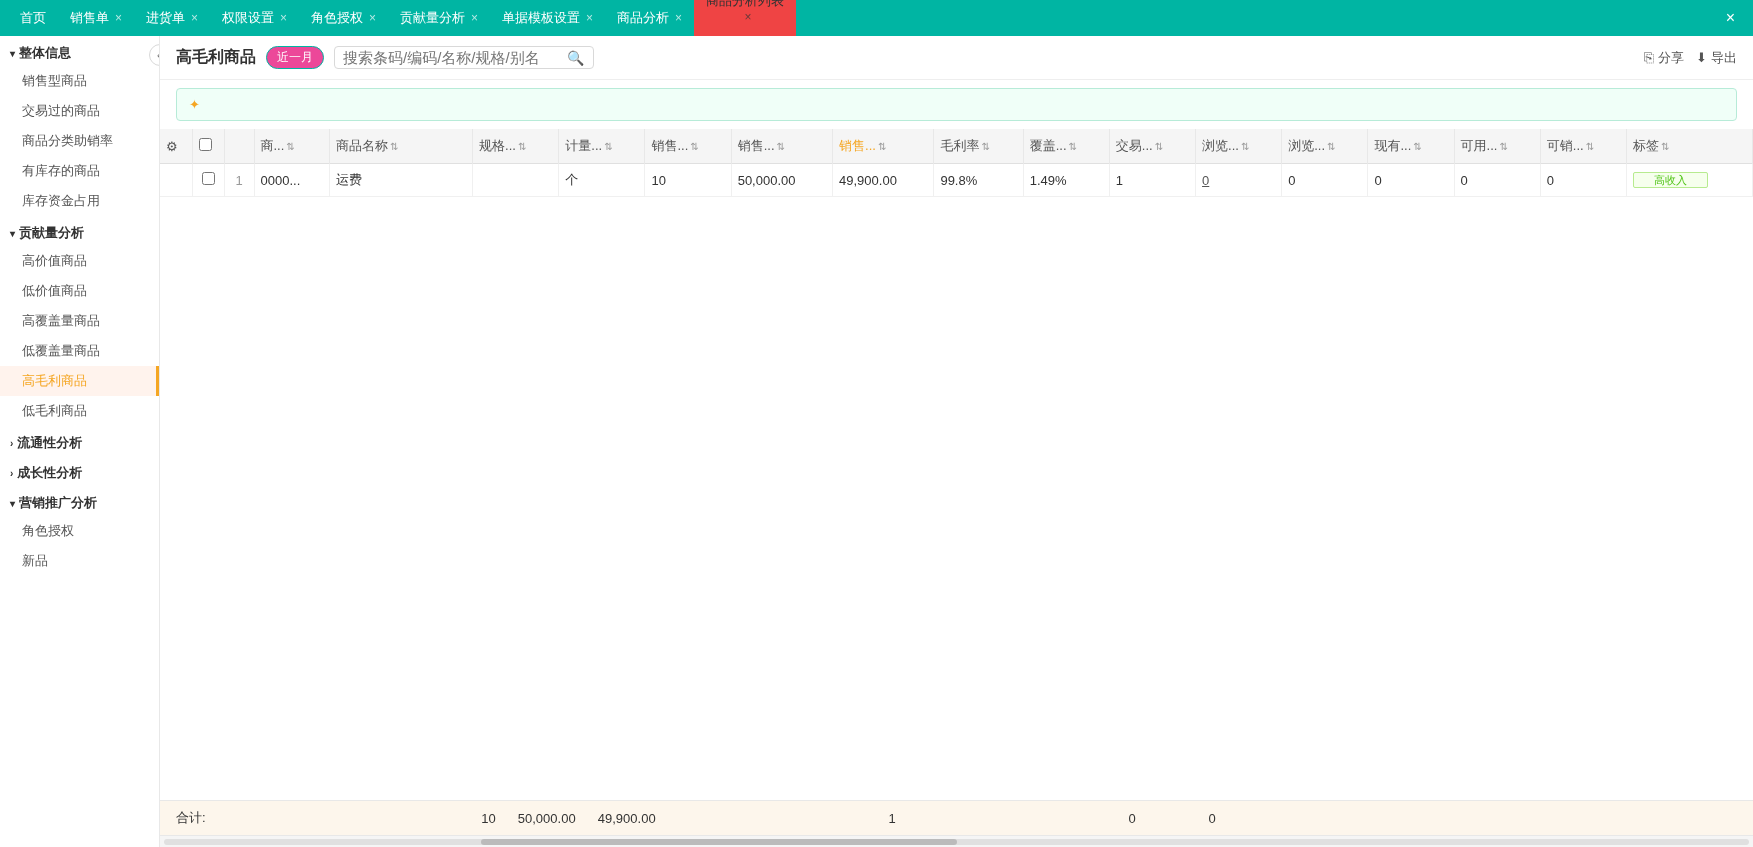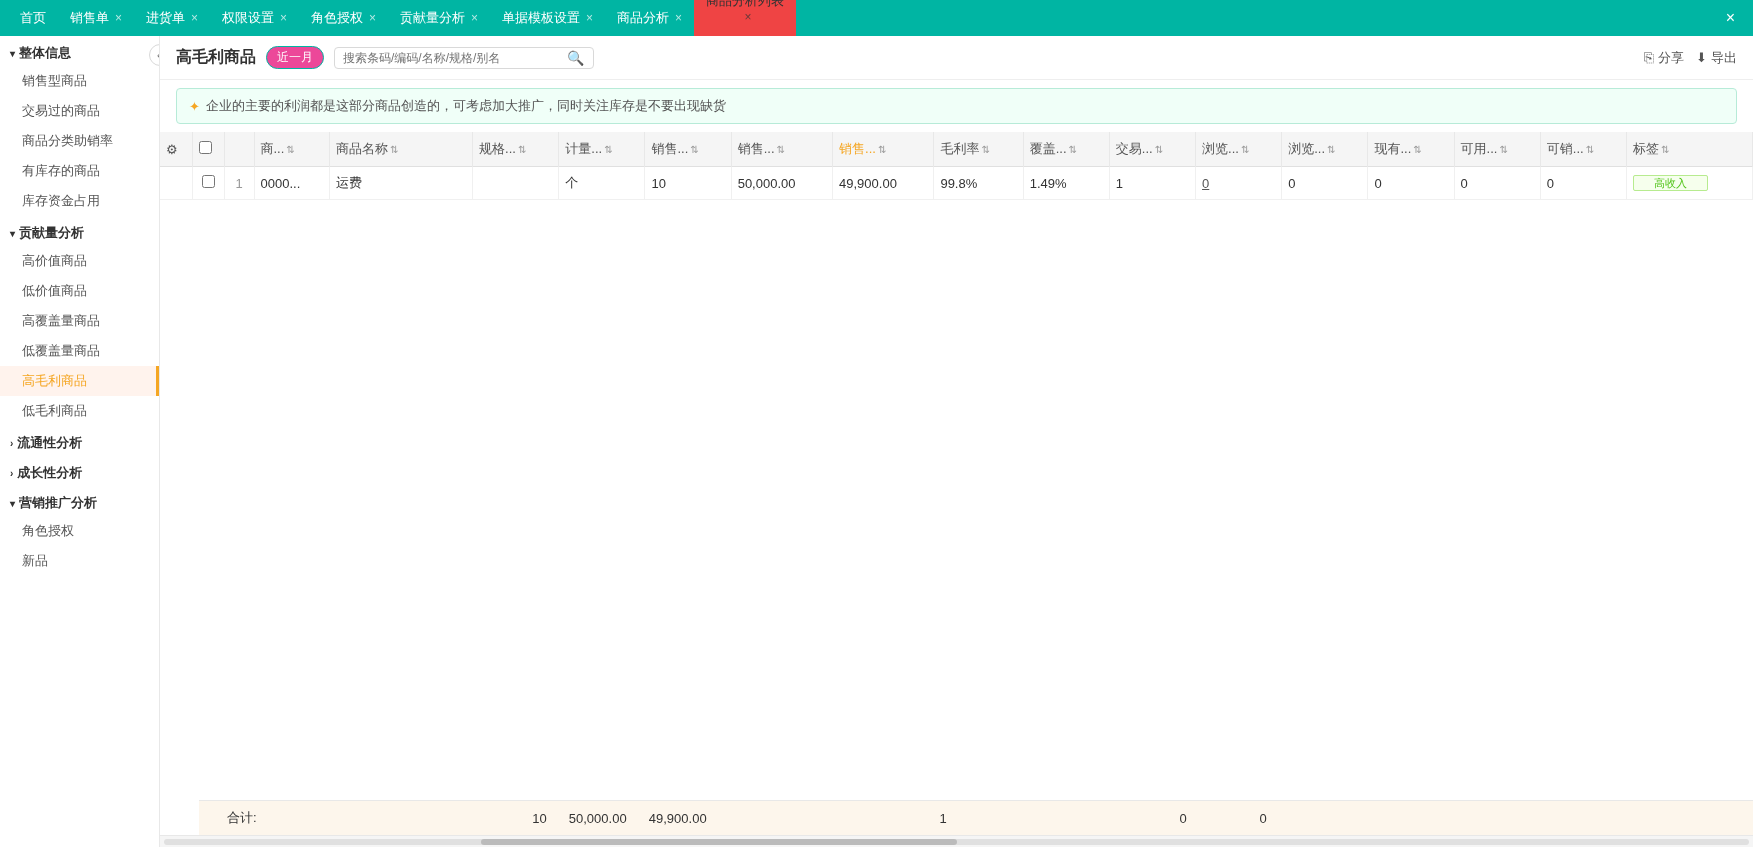--- a/index.html
+++ b/index.html
@@ -138,21 +138,21 @@
       align-items: center;
       border: 1px solid #d9d9d9;
       border-radius: 4px;
       padding: 2px 8px;
       flex: 1;
       max-width: 260px;
     }
     .search-box input {
       border: none;
       outline: none;
-      font-size: 12px;
+      font-size: 15px;
       color: #4d7c0f;
       width: 100%;
       background: transparent;
     }
     .search-icon { color: #999; font-size: 14px; cursor: pointer; }
     .header-actions {
       margin-left: auto;
       display: flex;
       gap: 12px;
     }
@@ -229,27 +229,26 @@
       padding: 1px 20px;
       border-radius: 2px;
       font-size: 11px;
     }
     .underline-link { text-decoration: underline; color: #555; cursor: pointer; }
 
     
     .table-footer {
       background: #fdf6ec;
       border-top: 1px solid #e8e8e8;
-      padding: 8px 28px;
+      padding: 8px 16px;
       display: flex;
       align-items: center;
       gap: 0;
       font-size: 12px;
       color: #333;
-      margin-left: 39px;
     }
     .footer-label { color: #333; font-weight: normal; margin-right: 20px; }
     .footer-cell {
       min-width: 80px;
       text-align: right;
       padding: 0 10px;
     }
 
     
     .table-scrollbar {
@@ -407,21 +406,20 @@
         </div>
         <div class="action-btn">
           <span>⬇</span>
           <span>导出</span>
         </div>
       </div>
     </div>
 
     <div class="info-banner">
       <span class="info-icon">✦</span>
-      <span>企业的主要的利润都是这部分商品创造的，可考虑加大推广，同时关注库存是不要出现缺货</span>
     </div>
 
     <div class="table-container">
       <table>
         <thead>
           <tr>
             <th style="width:32px;">
               <span>⚙</span>
             </th>
             <th style="width:30px;">

